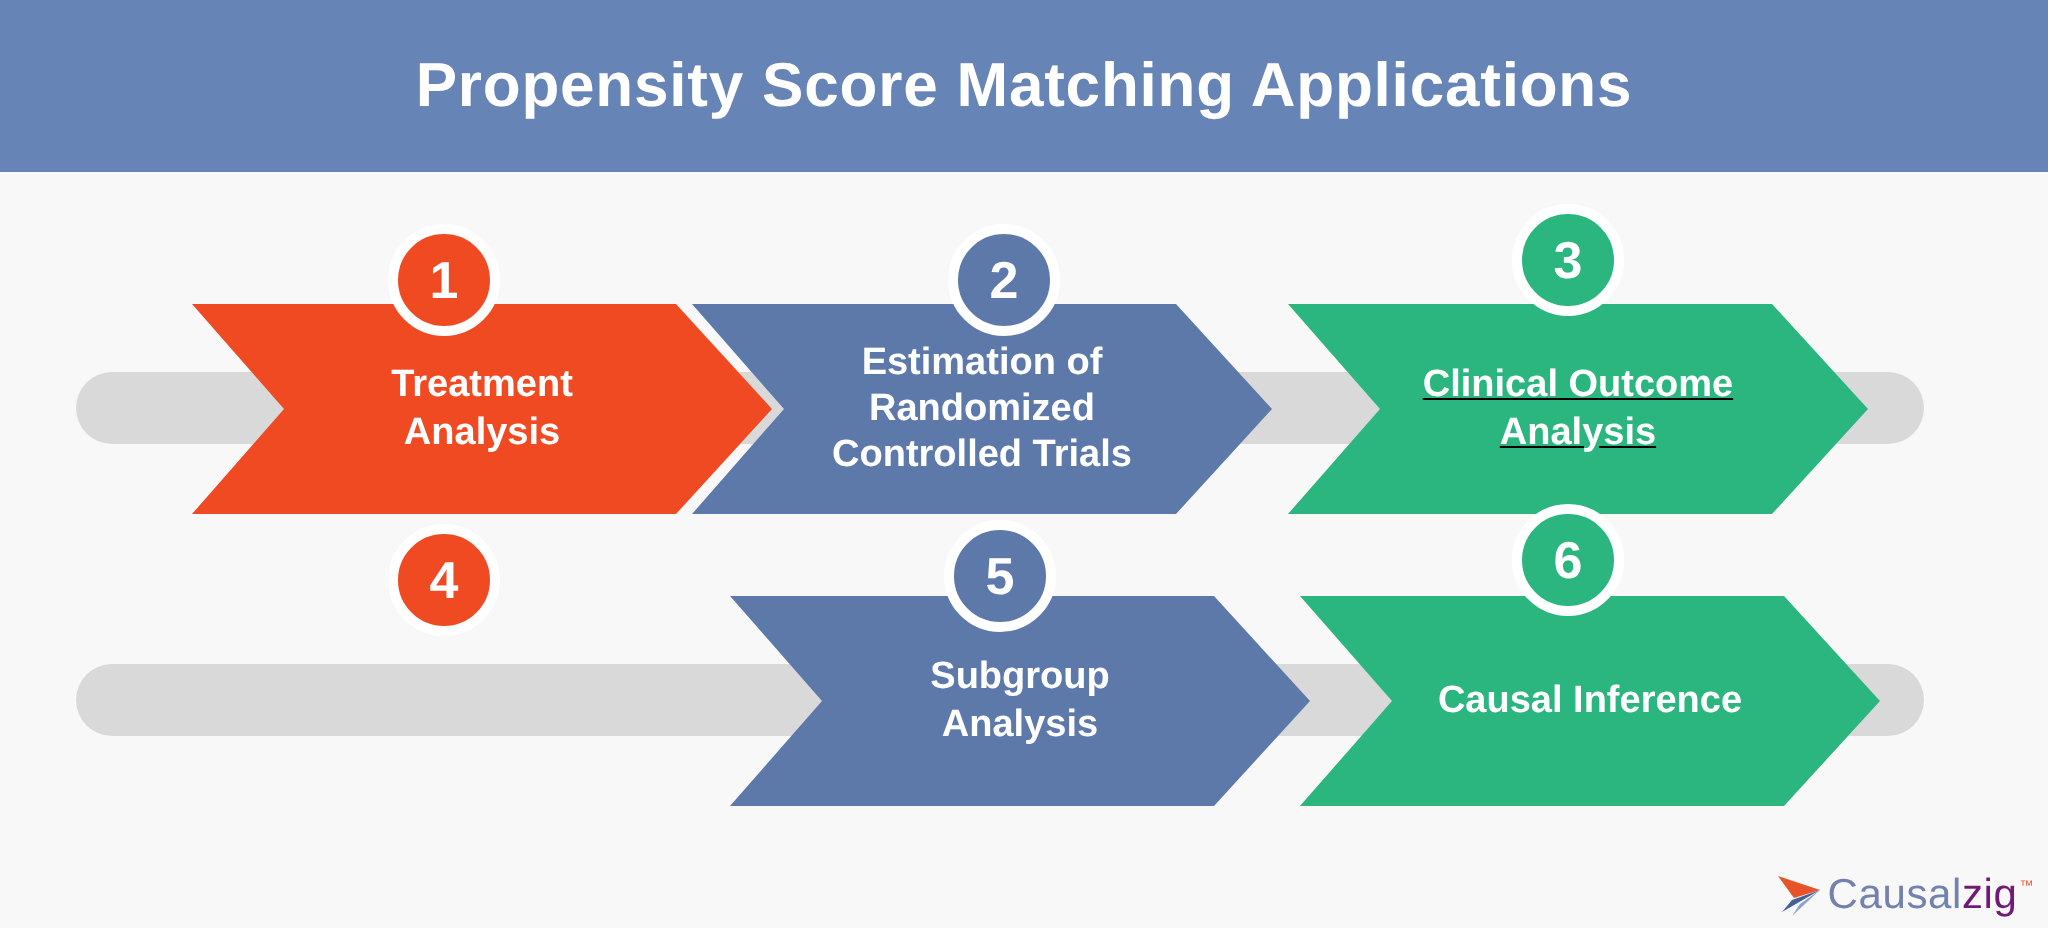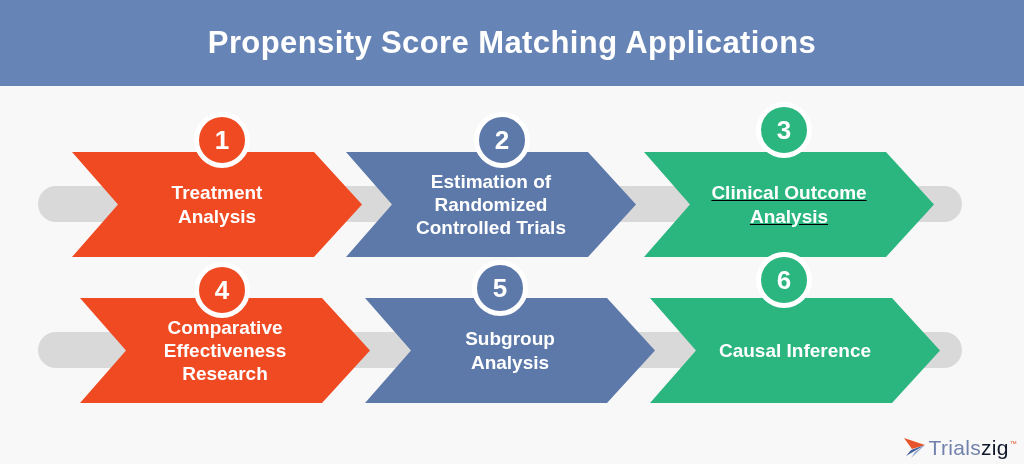--- a/index.html
+++ b/index.html
@@ -56,21 +56,21 @@
     font-weight: bold;
     font-size: 19px;
     line-height: 1.22;
     text-align: center;
     white-space: pre-line;
   }
   .fill-orange { background: #f04a23; }
   .fill-blue   { background: #5d79aa; }
   .fill-green  { background: #2bb57f; }
 
-  .a1 { left: 72px;  top: 152px; }
+  .a1 { left: 96px;  top: 152px; }
   .a2 { left: 346px; top: 152px; }
   .a3 { left: 644px; top: 152px; text-decoration: underline; }
   .a4 { left: 80px;  top: 298px; }
   .a5 { left: 365px; top: 298px; }
   .a6 { left: 650px; top: 298px; }
 
   
   .badge {
     position: absolute;
     width: 56px; height: 56px;
@@ -98,21 +98,21 @@
     align-items: center;
     gap: 2px;
     z-index: 4;
   }
   .logo-icon { display: block; }
   .logo-text {
     font-size: 21px;
     color: #7282ad;
     letter-spacing: 0.3px;
   }
-  .logo-accent { color: #0f172a; }
+  .logo-accent { color: #701a75; }
   .logo-tm {
     font-size: 7px;
     color: #e8562d;
     position: relative;
     top: -9px;
     left: 1px;
   }
 </style>
 </head>
 <body>
@@ -131,25 +131,20 @@
 Analysis</span>
   </div>
   <div class="arrow fill-blue a2">
     <span class="label">Estimation of
 Randomized
 Controlled Trials</span>
   </div>
   <div class="arrow fill-green a3">
     <span class="label">Clinical Outcome
 Analysis</span>
-  </div>
-  <div class="arrow fill-orange a4">
-    <span class="label">Comparative
-Effectiveness
-Research</span>
   </div>
   <div class="arrow fill-blue a5">
     <span class="label">Subgroup
 Analysis</span>
   </div>
   <div class="arrow fill-green a6">
     <span class="label">Causal Inference</span>
   </div>
 
   <div class="badge fill-orange b1">
@@ -170,16 +165,16 @@
   <div class="badge fill-green b6">
     <span>6</span>
   </div>
 
   <div class="logo">
     <svg class="logo-icon" width="24" height="22" viewBox="0 0 24 22" xmlns="http://www.w3.org/2000/svg">
       <polygon points="1,1 22,8 9,12" fill="#e8542a"></polygon>
       <polygon points="3,19 22,8 8,13" fill="#44609b"></polygon>
       <polygon points="8,21 22,8 12,15" fill="#8ba3cc"></polygon>
     </svg>
-    <span class="logo-text"><span>Trials</span><span class="logo-accent">zig</span><span class="logo-tm">™</span></span>
+    <span class="logo-text"><span>Causal</span><span class="logo-accent">zig</span><span class="logo-tm">™</span></span>
   </div>
 
 </div>
 
 </body></html>

